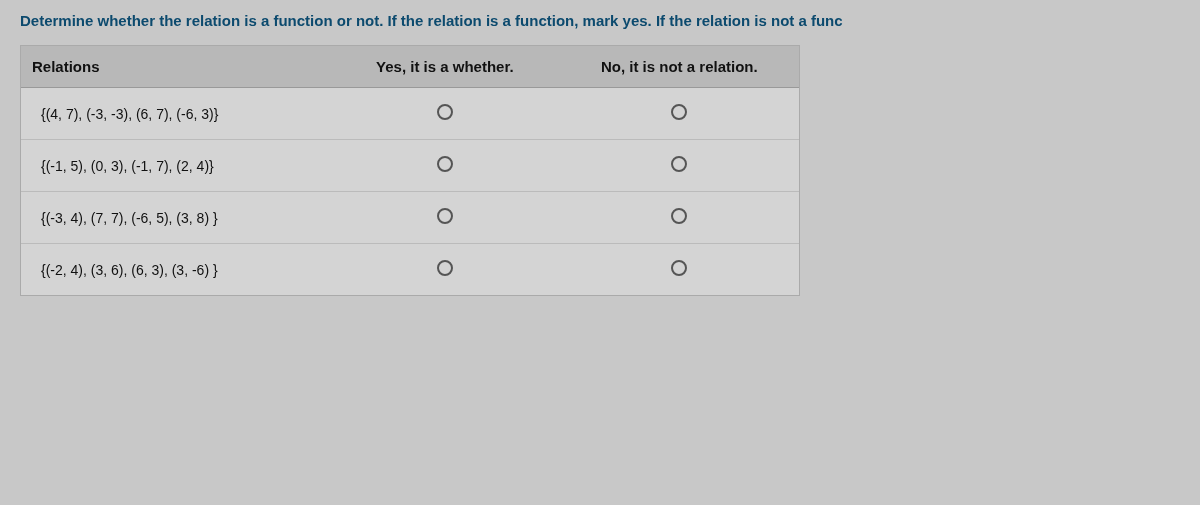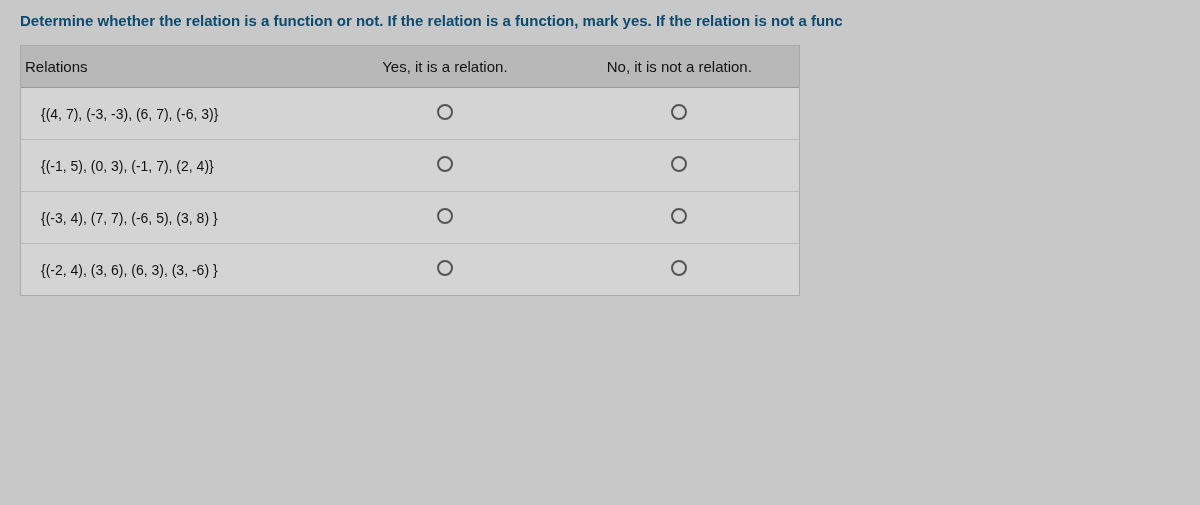--- a/index.html
+++ b/index.html
@@ -36,23 +36,23 @@
     table {
       border-collapse: collapse;
       width: 100%;
     }
 
     thead tr {
       background: #b8b8b8;
     }
 
     thead th {
-      padding: 12px 4px;
+      padding: 12px 11px;
       font-size: 15px;
-      font-weight: normal;
+      font-weight: bold;
       color: #111;
       text-align: left;
       border-bottom: 1px solid #999;
     }
 
     thead th.center {
       text-align: center;
     }
 
     tbody tr {
@@ -102,21 +102,21 @@
 
 <div class="instructions">
   <span>Determine whether the relation is a function or not. If the relation is a function, mark yes. If the relation is not a func</span>
 </div>
 
 <div class="table-wrapper">
   <table>
     <thead>
       <tr>
         <th class="col-relations">Relations</th>
-        <th class="col-yes center">Yes, it is a relation.</th>
+        <th class="col-yes center">Yes, it is a whether.</th>
         <th class="col-no center">No, it is not a relation.</th>
       </tr>
     </thead>
     <tbody id="table-body">
     <tr>
           <td class="col-relations">{(4, 7), (-3, -3), (6, 7), (-6, 3)}</td>
           <td class="col-yes center"><span class="radio-circle"></span></td>
           <td class="col-no center"><span class="radio-circle"></span></td>
         </tr>
         <tr>

